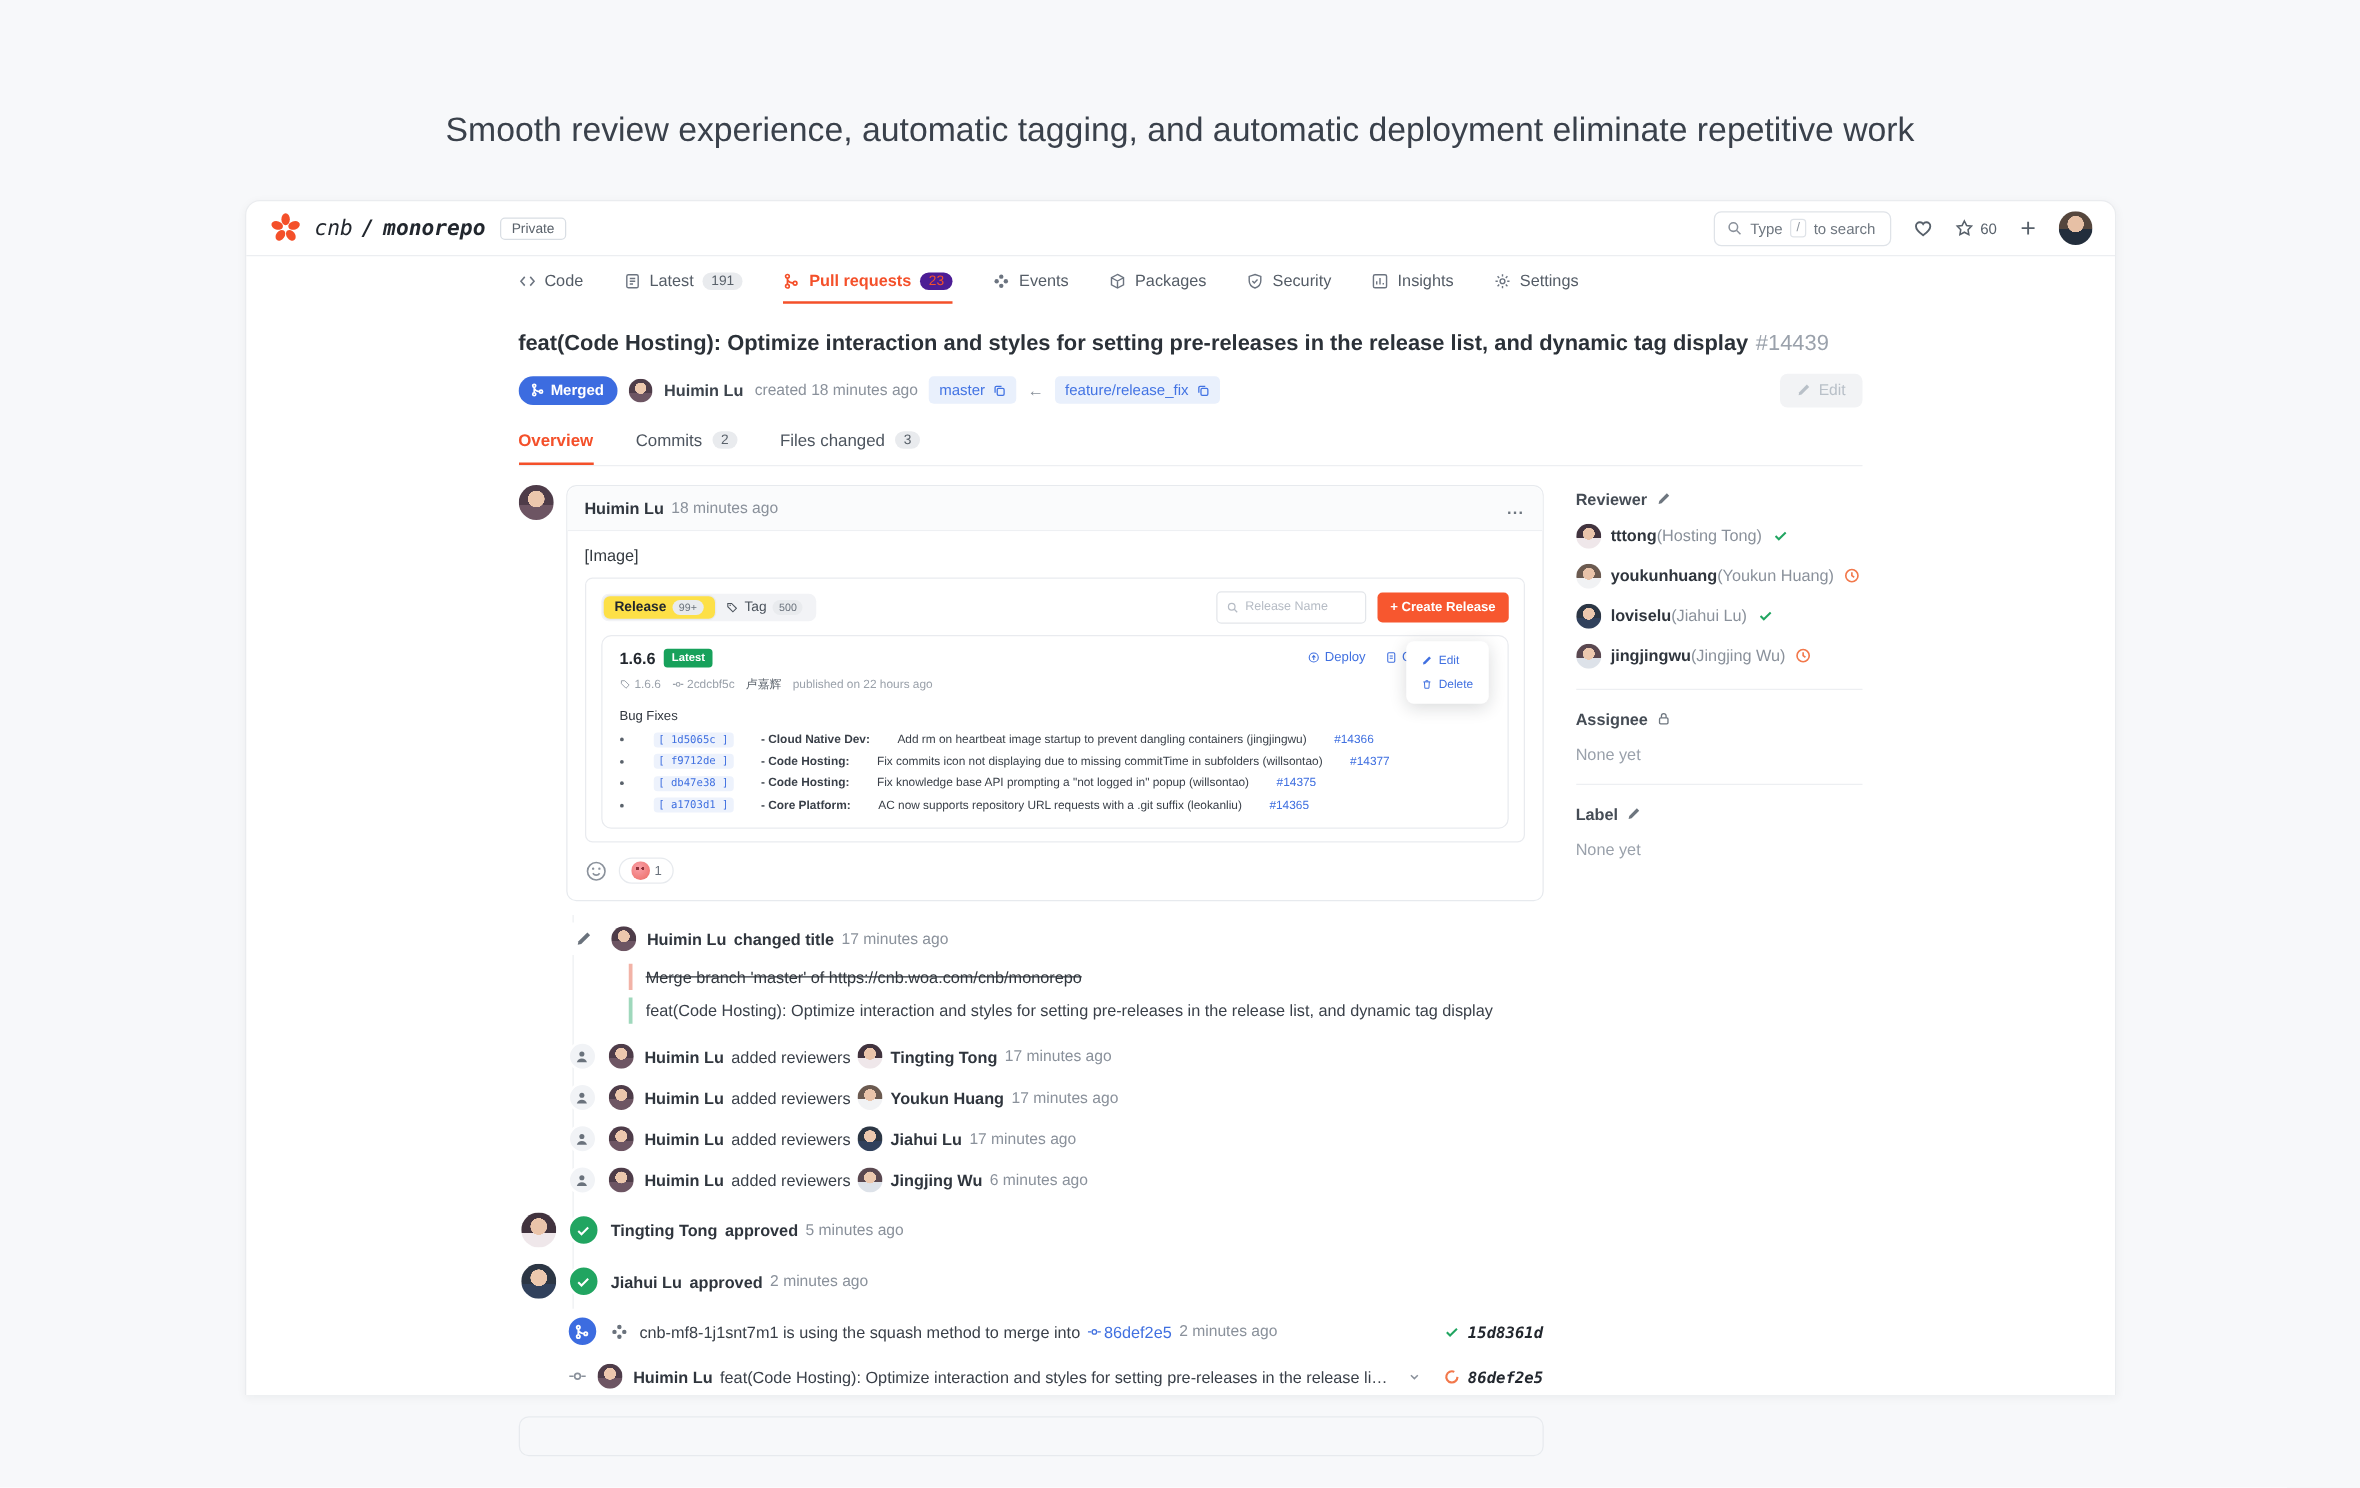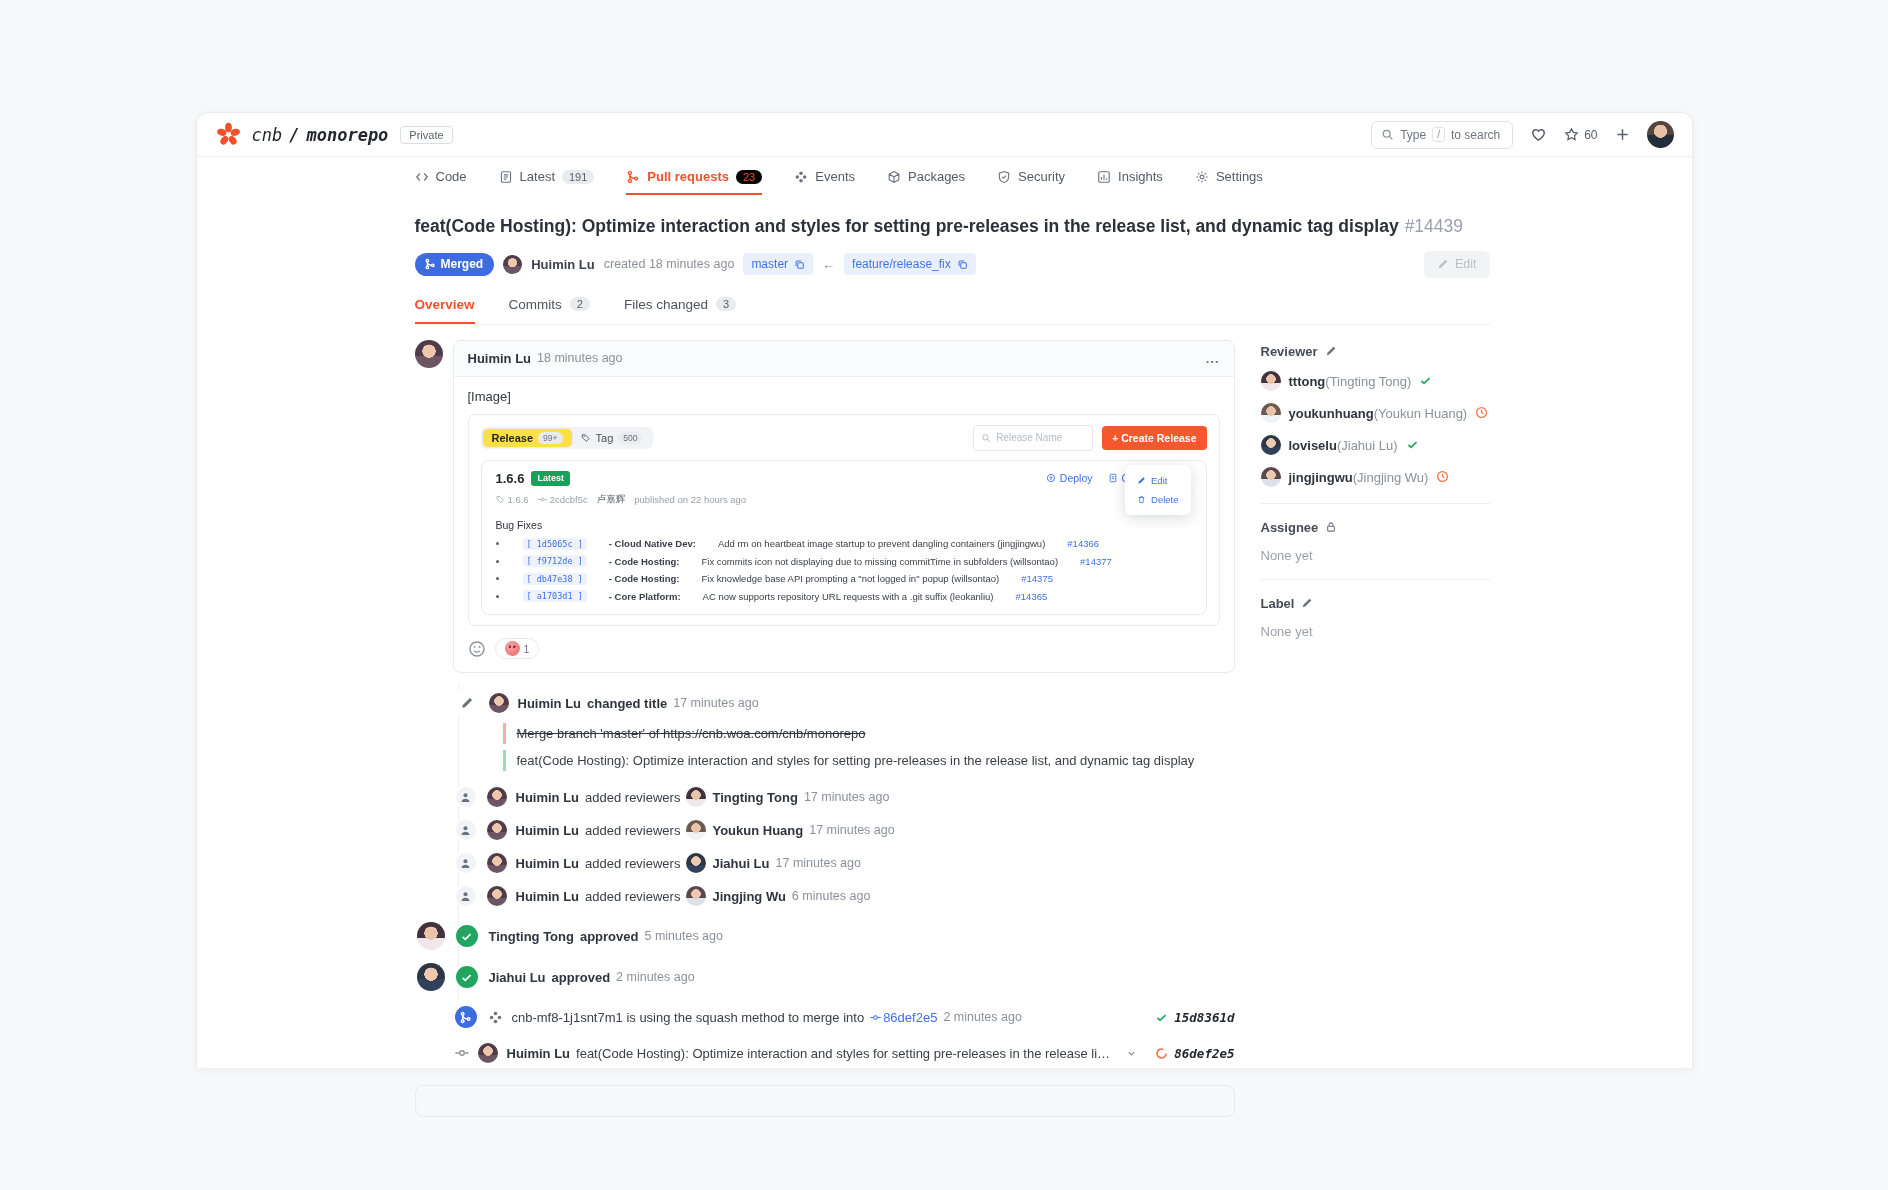--- a/index.html
+++ b/index.html
@@ -31,21 +31,21 @@
 .av-yk{background:radial-gradient(circle at 50% 40%,#e9c3a9 0 30%,transparent 31%),linear-gradient(180deg,#6b5a50 0 58%,#f1f2f4 58%)}
 .av-jh{background:radial-gradient(circle at 50% 40%,#ecc8ae 0 30%,transparent 31%),linear-gradient(180deg,#2c3644 0 58%,#31415c 58%)}
 .av-jj{background:radial-gradient(circle at 50% 40%,#ecc8ae 0 30%,transparent 31%),linear-gradient(180deg,#5a4850 0 58%,#dde2e9 58%)}
 
 .repo-nav{display:flex;gap:32px;padding-left:218px;margin-top:12px}
 .nav-item{display:flex;align-items:center;gap:7px;font-size:13px;color:#545c66;padding-bottom:11px;cursor:pointer}
 .nav-item .icon{color:#6c7480}
 .nav-item.active{color:#f4502a;font-weight:700;box-shadow:inset 0 -2px 0 #f4502a}
 .nav-item.active .icon{color:#f4502a}
 .count-badge{background:#e9ebee;color:#5a626b;font-size:11px;border-radius:999px;padding:1px 7px;font-weight:400}
-.count-badge.orange{background:#000000;color:#f4502a}
+.count-badge.orange{background:#4c1d95;color:#f4502a}
 
 .content{width:1075px;margin-left:218px;margin-top:20px}
 .pr-title{font-size:17.5px;font-weight:700;color:#2b3138;line-height:1.3}
 .pr-title .pr-number{color:#9aa1ab;font-weight:400;margin-left:6px}
 .pr-meta{display:flex;align-items:center;gap:9px;margin-top:13px}
 .merged-badge{display:flex;align-items:center;gap:5px;background:#3c6ce0;color:#fff;height:23px;border-radius:12px;padding:0 11px 0 9px;font-size:12px;font-weight:600}
 .pr-author{font-size:13px;font-weight:600;color:#3c434c}
 .pr-created{font-size:12.5px;color:#8a919b}
 .branch-chip{display:flex;align-items:center;gap:6px;background:#e9f0fc;color:#4273e3;font-size:12px;height:22px;padding:0 8px;border-radius:4px}
 .arrow-left{color:#8a919b;font-size:13px}
@@ -139,20 +139,21 @@
 .rev-full{font-size:13px;color:#8a919b}
 .st-check{color:#21a561}
 .st-clock{color:#f2784b}
 .none-yet{font-size:13px;color:#9aa1ab;margin-top:13px}
 .part-avs{display:flex;gap:8px;margin-top:12px}
 </style>
 </head>
 <body>
 
 <div class="hero">
+  <p>Smooth review experience, automatic tagging, and automatic deployment eliminate repetitive work</p>
 </div>
 
 <div class="window">
 
   <div class="win-header">
     <span class="icon">
       <svg width="27" height="27" viewBox="0 0 32 32">
           <g fill="#f4502a">
             <ellipse cx="16" cy="7.6" rx="4" ry="5.6"></ellipse>
             <ellipse cx="16" cy="7.6" rx="4" ry="5.6" transform="rotate(72 16 16)"></ellipse>
@@ -745,21 +746,21 @@
           <div class="sb-title">
             <span>Reviewer</span>
             <span class="icon">
                 <svg width="12" height="12" viewBox="0 0 16 16" fill="currentColor">
                   <path d="M11.3 2.2l2.5 2.5-8.1 8.1-3.2.7.7-3.2z"></path>
                 </svg>
               </span>
           </div>
           <div class="rev-item">
             <span class="avatar av-tt mini-av"></span>
-            <span><span class="rev-user">tttong</span><span class="rev-full">(Tingting Tong)</span></span>
+            <span><span class="rev-user">tttong</span><span class="rev-full">(Hosting Tong)</span></span>
             <span class="icon st-check">
                 <svg width="13" height="13" viewBox="0 0 16 16">
                   <path d="M3 8.4l3.2 3.2L13 5" stroke="currentColor" stroke-width="2" fill="none"></path>
                 </svg>
               </span>
           </div>
           <div class="rev-item">
             <span class="avatar av-yk mini-av"></span>
             <span><span class="rev-user">youkunhuang</span><span class="rev-full">(Youkun Huang)</span></span>
             <span class="icon st-clock">

